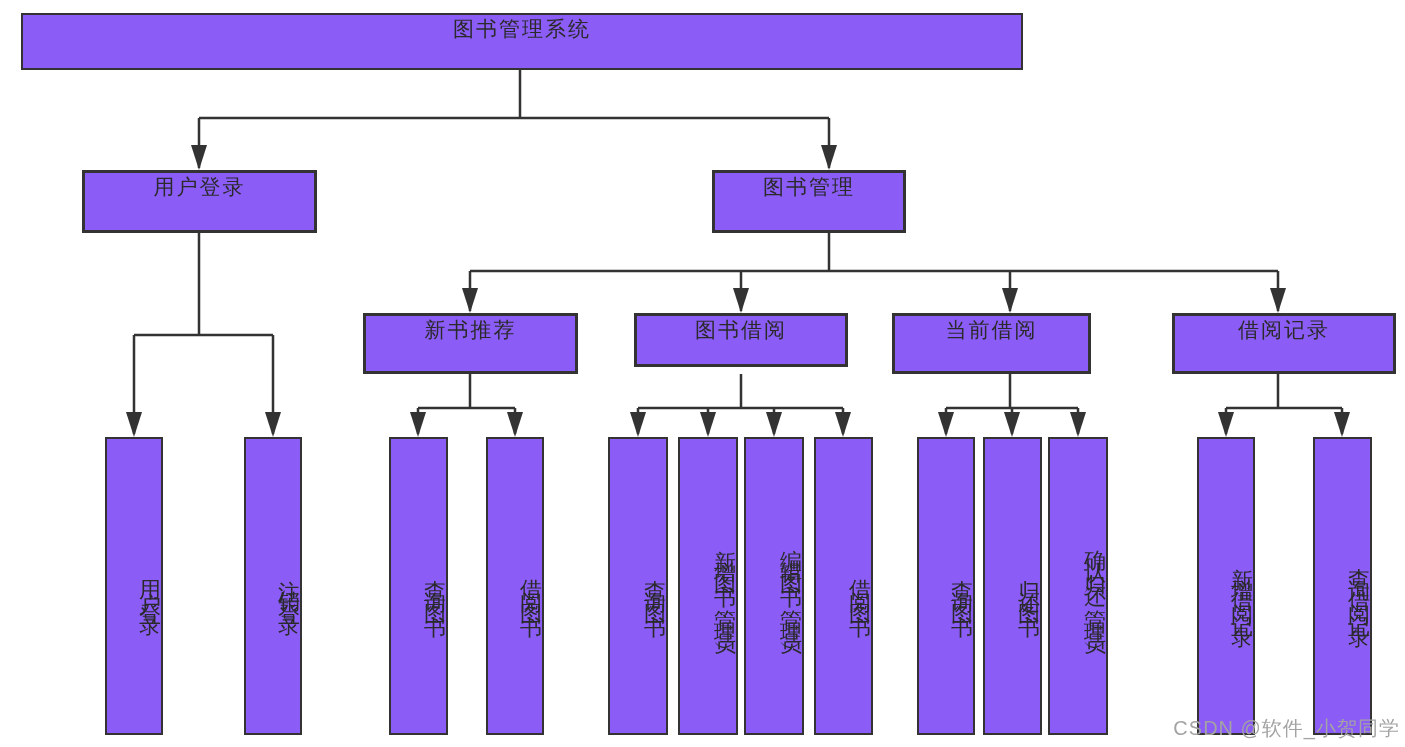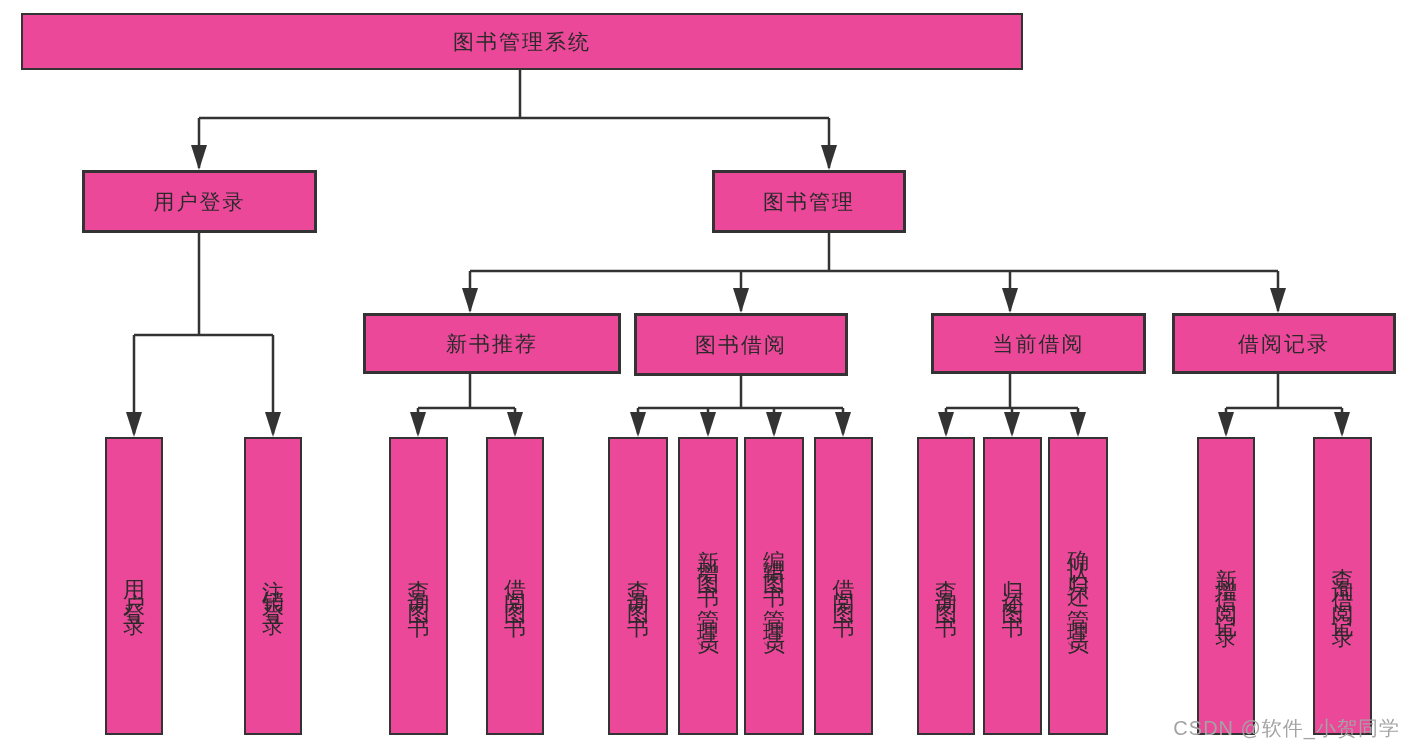--- a/index.html
+++ b/index.html
@@ -13,25 +13,25 @@
   }
   .connectors {
     position: absolute;
     left: 0; top: 0;
     width: 1405px; height: 747px;
     pointer-events: none;
   }
   .node {
     position: absolute;
     box-sizing: border-box;
-    background: #ec4899;
+    background: #8b5cf6;
     border: 3px solid #333333;
     color: #2a2a2a;
     display: flex;
-    align-items: center;
+    align-items: flex-start;
     justify-content: center;
     text-align: center;
   }
   .node.h {
     font-size: 21px;
     letter-spacing: 2px;
   }
   .node.root {
     border-width: 2px;
   }
@@ -102,27 +102,27 @@
     <span>图书管理系统</span>
   </div>
 
   <div class="node h" style="left:82px; top:170px; width:235px; height:63px">
     <span>用户登录</span>
   </div>
   <div class="node h" style="left:712px; top:170px; width:194px; height:63px">
     <span>图书管理</span>
   </div>
 
-  <div class="node h" style="left:363px; top:313px; width:258px; height:61px">
+  <div class="node h" style="left:363px; top:313px; width:215px; height:61px">
     <span>新书推荐</span>
   </div>
-  <div class="node h" style="left:634px; top:313px; width:214px; height:63px">
+  <div class="node h" style="left:634px; top:313px; width:214px; height:54px">
     <span>图书借阅</span>
   </div>
-  <div class="node h" style="left:931px; top:313px; width:215px; height:61px">
+  <div class="node h" style="left:892px; top:313px; width:199px; height:61px">
     <span>当前借阅</span>
   </div>
   <div class="node h" style="left:1172px; top:313px; width:224px; height:61px">
     <span>借阅记录</span>
   </div>
 
   <div class="node v" style="left:105px; top:437px; width:58px; height:298px">
     <span>用户登录</span>
   </div>
   <div class="node v" style="left:244px; top:437px; width:58px; height:298px">

